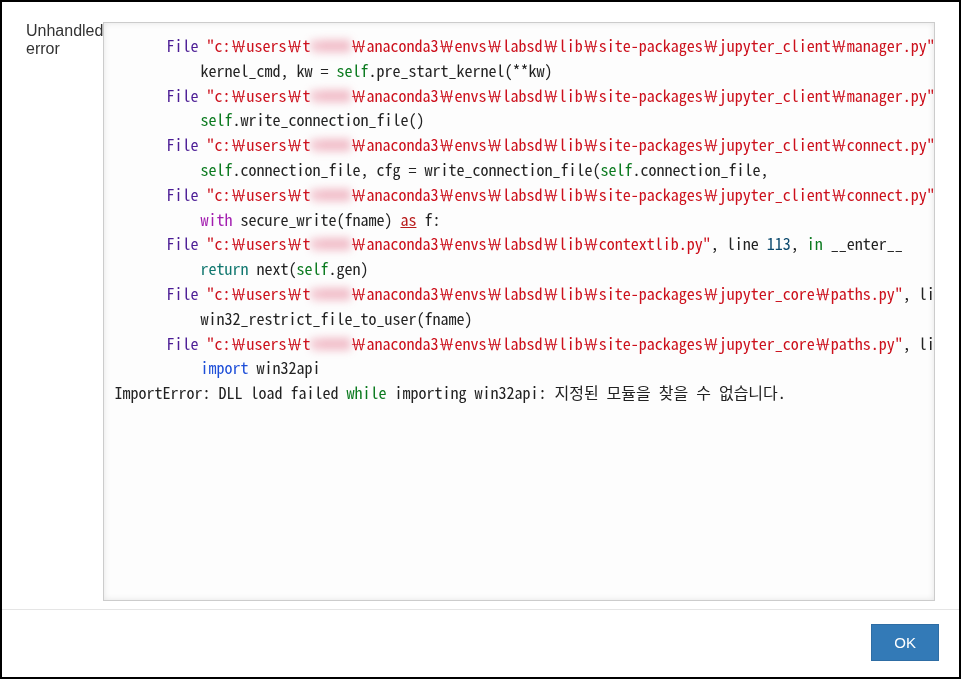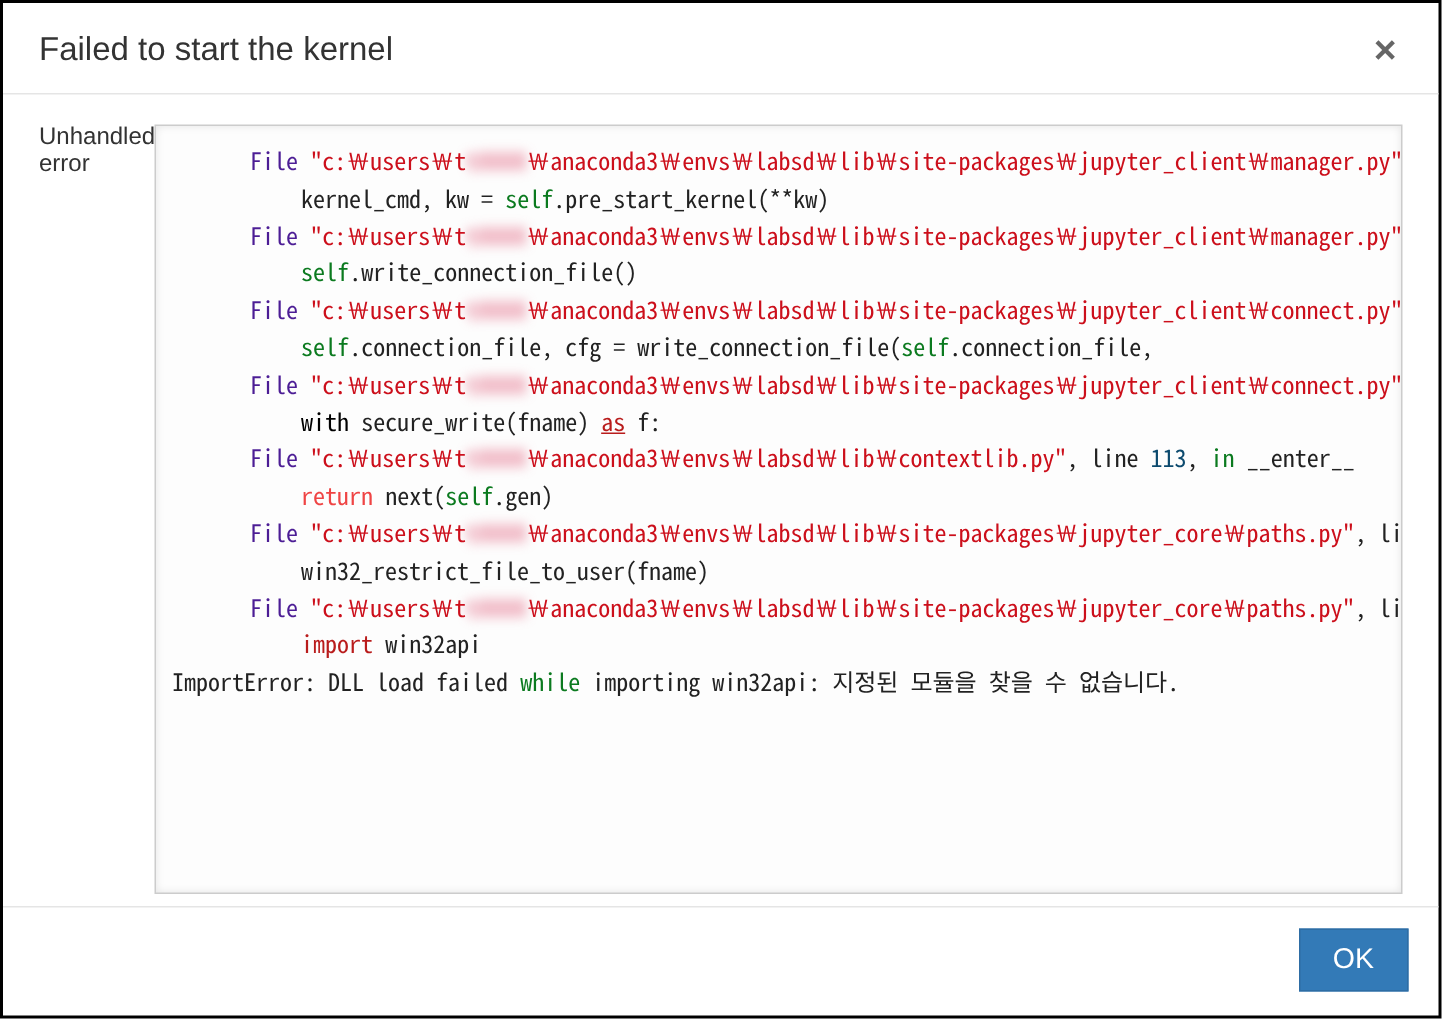--- a/index.html
+++ b/index.html
@@ -70,62 +70,58 @@
     color: #222;
   }
   .trace-inner {
     width: 1600px; 
     white-space: pre;
   }
   .indent1 { padding-left: 52px; display: block; }
   .indent2 { padding-left: 86px; display: block; }
   .kw-file { color: #4c1d95; }
   .kw-self { color: #0b7a1f; }
-  .kw-with { color: #000000; }
+  .kw-with { color: #a21caf; }
   .kw-as   { color: #b91c1c; text-decoration: underline; }
-  .kw-return { color: #ef4444; }
-  .kw-import { color: #b91c1c; }
+  .kw-return { color: #0f766e; }
+  .kw-import { color: #1d4ed8; }
   .kw-in   { color: #0b7a1f; text-align: right; }
   .kw-while{ color: #0b7a1f; margin-top: 24px; }
   .str     { color: #cc0f1b; }
   .num     { color: #0c4a6e; }
   .blur {
     filter: blur(4px);
     color: #d46; 
   }
   .modal-footer {
     border-top: 1px solid #e5e5e5;
     padding: 14px 20px 16px 20px;
     text-align: right;
   }
   .ok-btn {
     background: #337ab7;
     border: 1px solid #2e6da4;
     color: #fff;
-    font-size: 19px;
+    font-size: 15px;
     font-weight: 500;
     padding: 9px 22px;
     cursor: pointer;
     min-width: 62px;
   }
 
   
   .trace-box::-webkit-scrollbar { width: 14px; height: 14px; }
   .trace-box::-webkit-scrollbar-track { background: #f1f1f1; border: 1px solid #e0e0e0; }
   .trace-box::-webkit-scrollbar-thumb { background: #c4c4c4; }
 </style>
 </head>
 <body>
 
 <div class="modal-outer">
 
-  <div class="modal-header">
-    <h1 class="modal-title">Failed to start the kernel</h1>
-    <button class="close-btn">×</button>
-  </div>
 
   <div class="modal-body">
     <p class="err-heading">Unhandled error</p>
 
     <div class="trace-box">
       <div class="trace-inner" id="trace-inner"><span class="indent1"><span class="kw-file">File</span> <span class="str">"c:<span>￦</span>users<span>￦</span>t<span class="blur">tXXXX</span><span>￦</span>anaconda3<span>￦</span>envs<span>￦</span>labsd<span>￦</span>lib<span>￦</span>site-packages<span>￦</span>jupyter_client<span>￦</span>manager.py"</span></span><span class="indent2">kernel_cmd, kw = <span class="kw-self">self</span>.pre_start_kernel(**kw)</span><span class="indent1"><span class="kw-file">File</span> <span class="str">"c:<span>￦</span>users<span>￦</span>t<span class="blur">tXXXX</span><span>￦</span>anaconda3<span>￦</span>envs<span>￦</span>labsd<span>￦</span>lib<span>￦</span>site-packages<span>￦</span>jupyter_client<span>￦</span>manager.py"</span></span><span class="indent2"><span class="kw-self">self</span>.write_connection_file()</span><span class="indent1"><span class="kw-file">File</span> <span class="str">"c:<span>￦</span>users<span>￦</span>t<span class="blur">tXXXX</span><span>￦</span>anaconda3<span>￦</span>envs<span>￦</span>labsd<span>￦</span>lib<span>￦</span>site-packages<span>￦</span>jupyter_client<span>￦</span>connect.py"</span></span><span class="indent2"><span class="kw-self">self</span>.connection_file, cfg = write_connection_file(<span class="kw-self">self</span>.connection_file,</span><span class="indent1"><span class="kw-file">File</span> <span class="str">"c:<span>￦</span>users<span>￦</span>t<span class="blur">tXXXX</span><span>￦</span>anaconda3<span>￦</span>envs<span>￦</span>labsd<span>￦</span>lib<span>￦</span>site-packages<span>￦</span>jupyter_client<span>￦</span>connect.py"</span></span><span class="indent2"><span class="kw-with">with</span> secure_write(fname) <span class="kw-as">as</span> f:</span><span class="indent1"><span class="kw-file">File</span> <span class="str">"c:<span>￦</span>users<span>￦</span>t<span class="blur">tXXXX</span><span>￦</span>anaconda3<span>￦</span>envs<span>￦</span>labsd<span>￦</span>lib<span>￦</span>contextlib.py"</span>, line <span class="num">113</span>, <span class="kw-in">in</span> __enter__</span><span class="indent2"><span class="kw-return">return</span> next(<span class="kw-self">self</span>.gen)</span><span class="indent1"><span class="kw-file">File</span> <span class="str">"c:<span>￦</span>users<span>￦</span>t<span class="blur">tXXXX</span><span>￦</span>anaconda3<span>￦</span>envs<span>￦</span>labsd<span>￦</span>lib<span>￦</span>site-packages<span>￦</span>jupyter_core<span>￦</span>paths.py"</span>, li</span><span class="indent2">win32_restrict_file_to_user(fname)</span><span class="indent1"><span class="kw-file">File</span> <span class="str">"c:<span>￦</span>users<span>￦</span>t<span class="blur">tXXXX</span><span>￦</span>anaconda3<span>￦</span>envs<span>￦</span>labsd<span>￦</span>lib<span>￦</span>site-packages<span>￦</span>jupyter_core<span>￦</span>paths.py"</span>, li</span><span class="indent2"><span class="kw-import">import</span> win32api</span><span>ImportError: DLL load failed <span class="kw-while">while</span> importing win32api: 지정된 모듈을 찾을 수 없습니다.</span></div>
     </div>
   </div>
 
   <div class="modal-footer">

